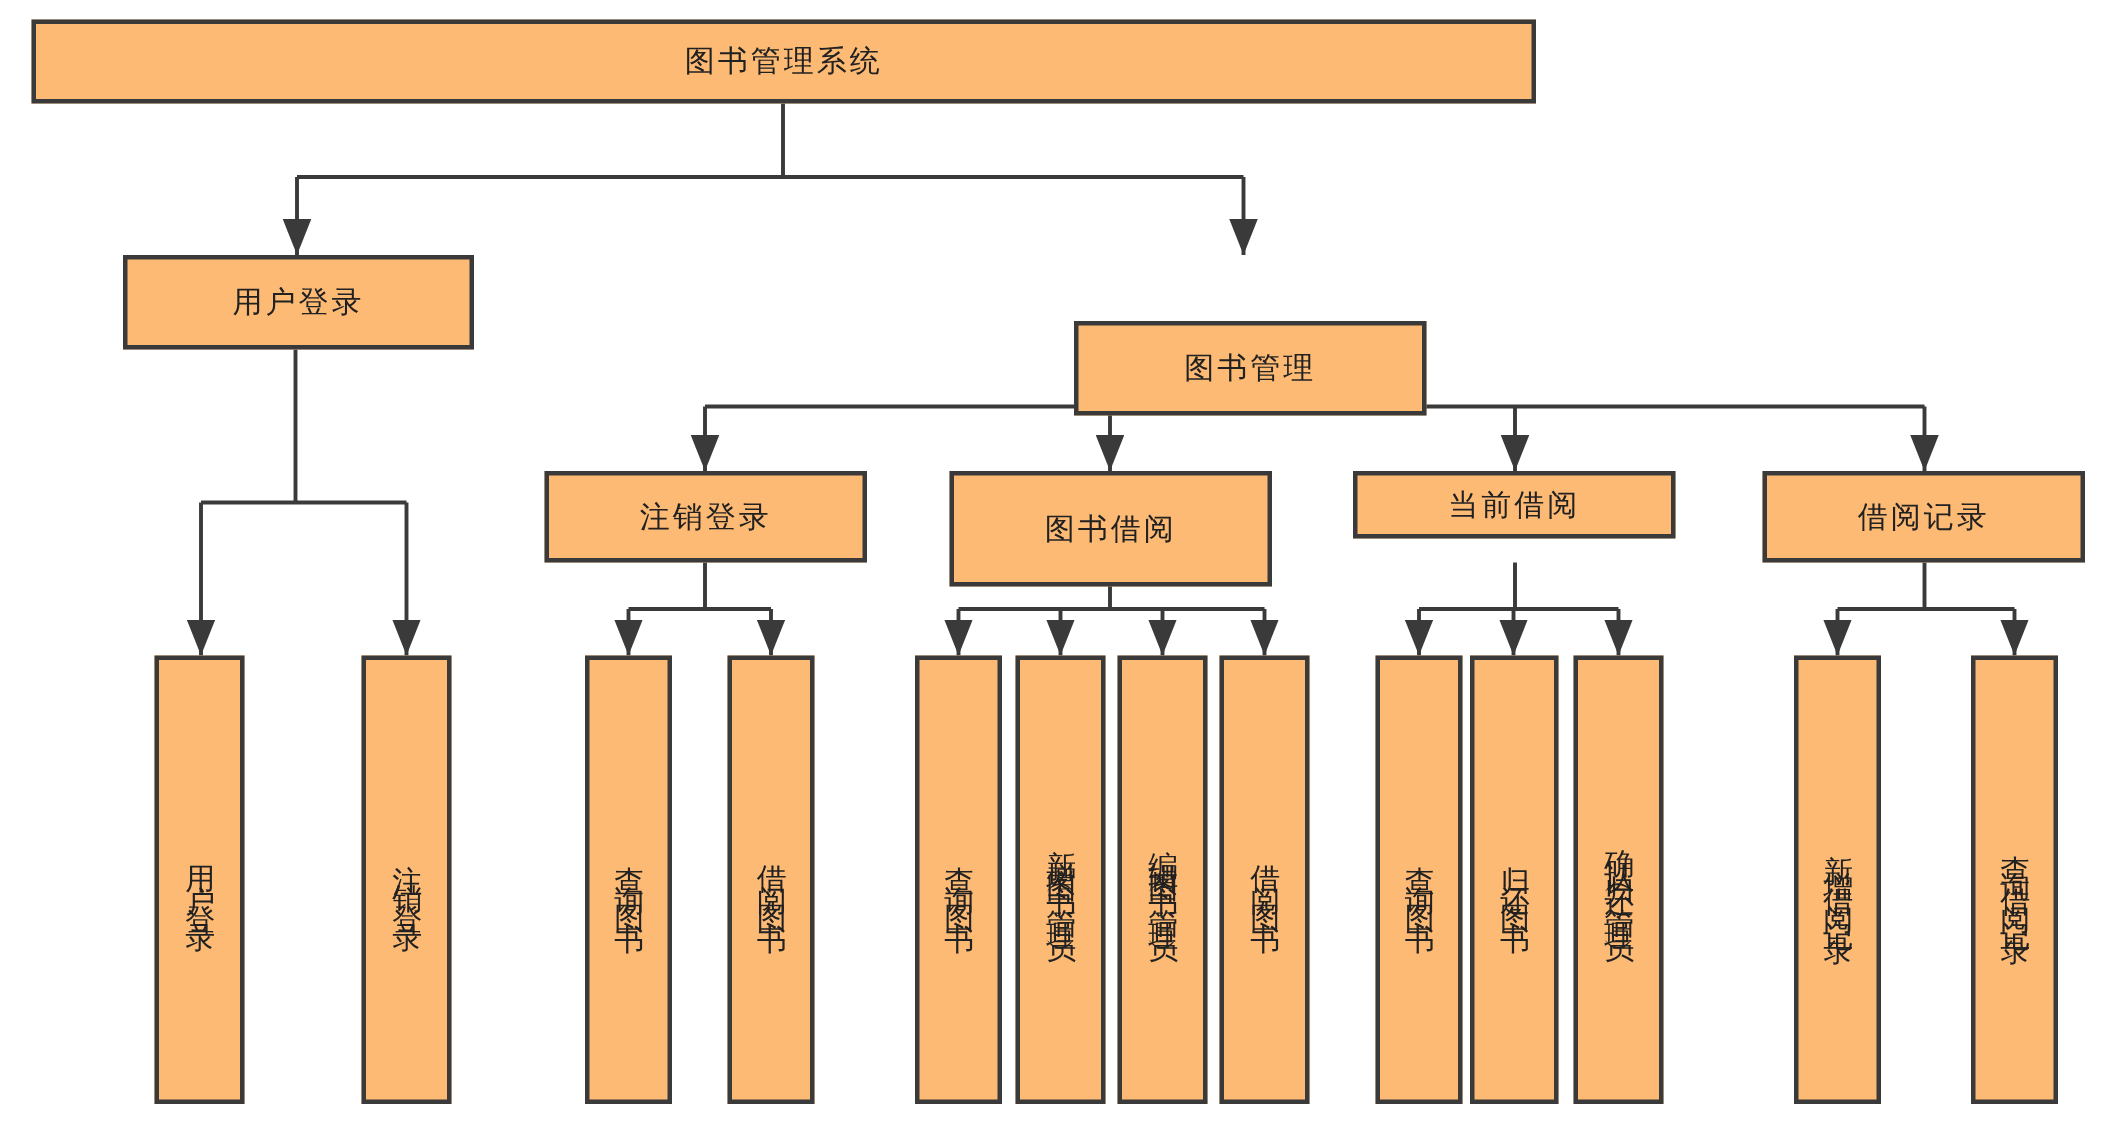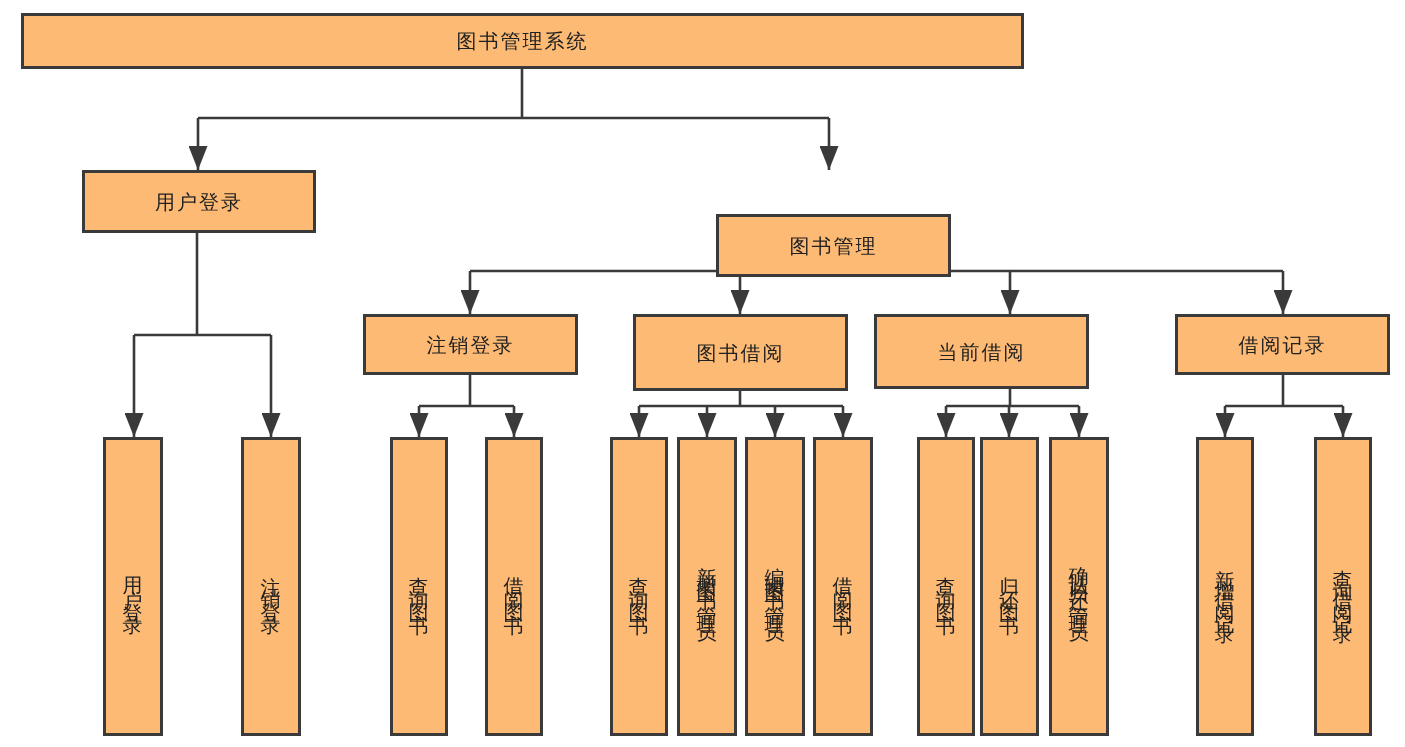--- a/index.html
+++ b/index.html
@@ -21,21 +21,21 @@
     display:flex;align-items:center;justify-content:center;
     font-size:20px;letter-spacing:2px;
     text-align:center;line-height:1.2;
   }
   
   .b-root {left:21px;  top:13px;  width:1003px;height:56px;}
   .b-login{left:82px;  top:170px; width:234px; height:63px;}
   .b-mgmt {left:716px; top:170px; width:235px; height:63px;margin-top:44px;}
   .b-l2a  {left:363px; top:314px; width:215px; height:61px;}
   .b-l2b  {left:633px; top:314px; width:215px; height:77px;}
-  .b-l2c  {left:874px; top:314px; width:215px; height:75px;}
+  .b-l2c  {left:902px; top:314px; width:215px; height:45px;}
   .b-l2d  {left:1175px;top:314px; width:215px; height:61px;}
   
   .leaf{
     writing-mode:vertical-rl;text-orientation:mixed;
     letter-spacing:13px;font-size:20px;
     top:437px;height:299px;
   }
   .leaf.long{letter-spacing:8px;}
   .leaf.mid{letter-spacing:11px;}
   .b-u1 {left:103px; width:60px;}

